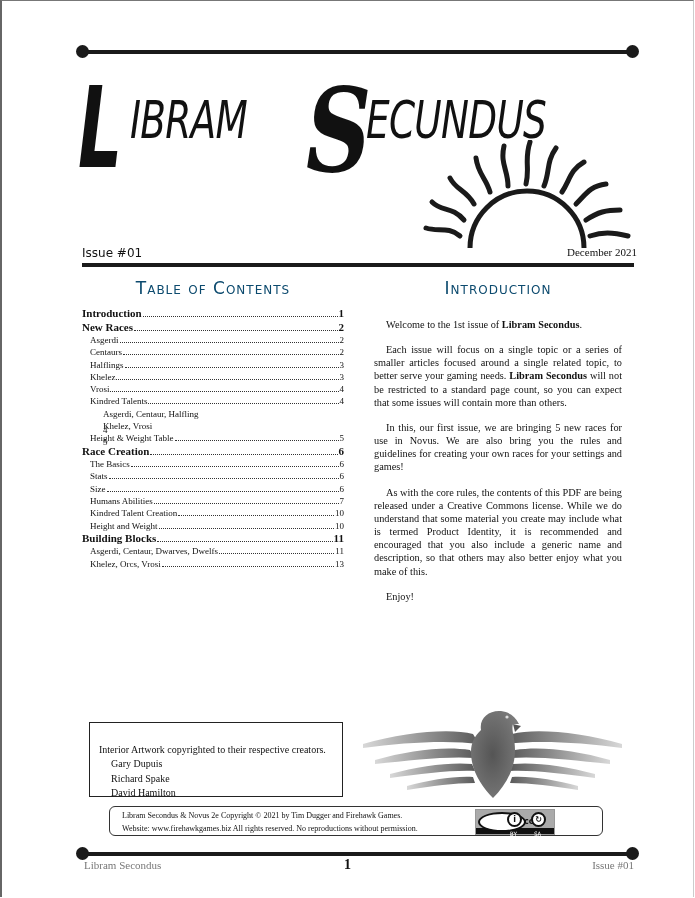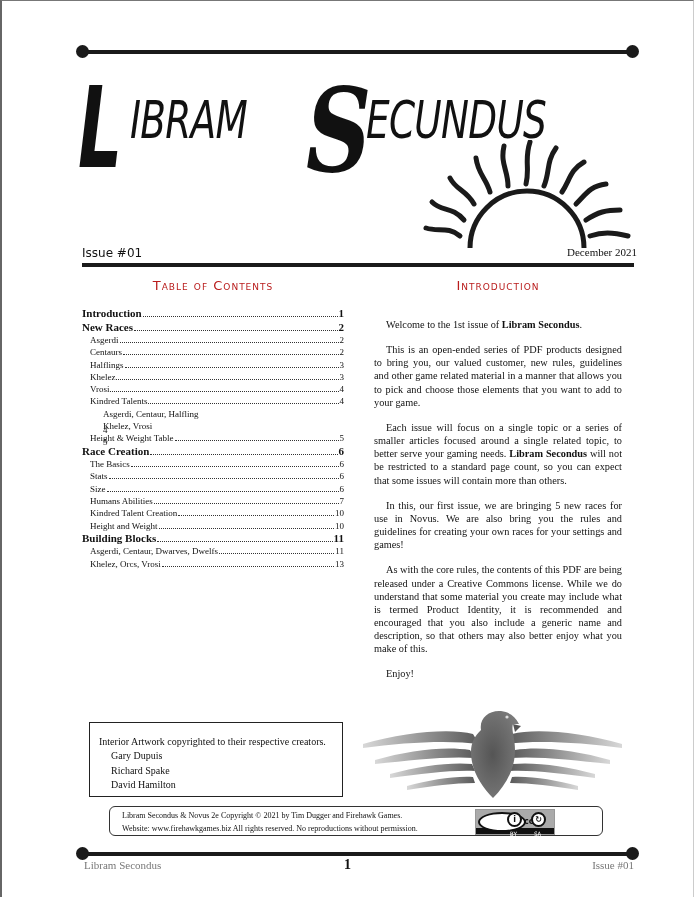--- a/index.html
+++ b/index.html
@@ -22,41 +22,41 @@
     font-size:116px; font-weight:bold; font-style:italic; line-height:1; transform:scaleX(0.78); transform-origin:left top; }
   .title-small-2 { position:absolute; left:288px; top:30px; font-family:"DejaVu Sans",sans-serif;
     font-size:52px; font-style:italic; line-height:1; transform:scaleX(0.72); transform-origin:left top; letter-spacing:-1px; }
   .sun { position:absolute; left:420px; top:140px; width:215px; height:110px; }
 
   .issue-line { position:absolute; top:246px; font-family:"DejaVu Sans",sans-serif; font-size:12px; }
   .issue-left { left:82px; }
   .issue-right { right:58px; font-family:"Liberation Serif",serif; font-size:11px;text-align:right; }
 
   
-  .sect-head { position:absolute; top:278px; font-family:"DejaVu Sans",sans-serif; font-size:13px;
-    letter-spacing:1px; font-variant:small-caps; color:#b91c1c; text-align:center; }
+  .sect-head { position:absolute; top:278px; font-family:"DejaVu Sans",sans-serif; font-size:17px;
+    letter-spacing:1px; font-variant:small-caps; color:#0c4a6e; text-align:center; }
 
   
   .toc { position:absolute; left:82px; top:307px; width:262px; font-size:9px; }
   .toc-row { display:flex; align-items:baseline; height:12.3px; line-height:12.3px; white-space:nowrap; }
   .toc-row .lbl { flex:none; }
   .toc-row .lead { flex:1; border-bottom:1px dotted #333; margin:0 1px 3px 1px; height:1px; }
   .toc-row .pg { flex:none; }
   .toc-row.l0 { font-weight:bold; font-size:11px; height:13.5px; line-height:13.5px; }
   .toc-row.l1 { padding-left:8px; }
   .toc-row.l2 { padding-left:20px;flex-direction:column; }
 
   
   .intro { position:absolute; left:362px; top:306px; width:272px; font-size:10.3px; line-height:13.15px; text-align:justify; }
   .intro p { margin:12px; text-indent:12px; }
   .intro b { font-weight:bold; }
 
   
   .art-box { position:absolute; left:89px; top:722px; width:254px; height:75px; border:1px solid #222; box-sizing:border-box;
-    font-size:10px; line-height:14.3px; padding:12px 0 0 9px; }
+    font-size:10px; line-height:14.3px; padding:20px 0 0 9px; }
   .art-box .name { padding-left:12px; display:block;font-family:Liberation Serif, serif; }
   .eagle { position:absolute; left:355px; top:700px; width:275px; height:100px; }
 
   
   .copy { position:absolute; left:109px; top:806px; width:494px; height:30px; border:1px solid #333; border-radius:6px;
     box-sizing:border-box; font-size:8px; line-height:13px; padding:2px 0 0 12px; }
   .cc-badge { position:absolute; left:365px; top:2px; width:78px; height:24px; background:#111; border:1px solid #999; }
   .cc-top { position:absolute; left:0; top:0; width:78px; height:18px; background:#aaa; }
   .cc-circle { position:absolute; width:18px; height:18px; border-radius:50%; background:#fff; border:2px solid #111; box-sizing:border-box;
     font-family:"DejaVu Sans",sans-serif; font-weight:bold; font-size:8px; text-align:center; line-height:14px; color:#111; }
@@ -211,21 +211,20 @@
     </div>
   <div class="toc-row l1">
       <span class="lbl">Khelez, Orcs, Vrosi</span>
       <span class="lead"></span>
       <span class="pg">13</span>
     </div>
 </div>
 
 <div class="intro">
   <p><span>Welcome to the 1st issue of </span><b>Libram Secondus</b><span>.</span></p>
-  <p>This is an open-ended series of PDF products designed to bring you, our valued customer, new rules, guidelines and other game related material in a manner that allows you to pick and choose those elements that you want to add to your game.</p>
   <p><span>Each issue will focus on a single topic or a series of smaller articles focused around a single related topic, to better serve your gaming needs. </span><b>Libram Secondus</b><span> will not be restricted to a standard page count, so you can expect that some issues will contain more than others.</span></p>
   <p>In this, our first issue, we are bringing 5 new races for use in Novus. We are also bring you the rules and guidelines for creating your own races for your settings and games!</p>
   <p>As with the core rules, the contents of this PDF are being released under a Creative Commons license. While we do understand that some material you create may include what is termed Product Identity, it is recommended and encouraged that you also include a generic name and description, so that others may also better enjoy what you make of this.</p>
   <p>Enjoy!</p>
 </div>
 
 <div class="art-box">
   <span>Interior Artwork copyrighted to their respective creators.</span>
   <span class="name">Gary Dupuis</span>
   <span class="name">Richard Spake</span>

